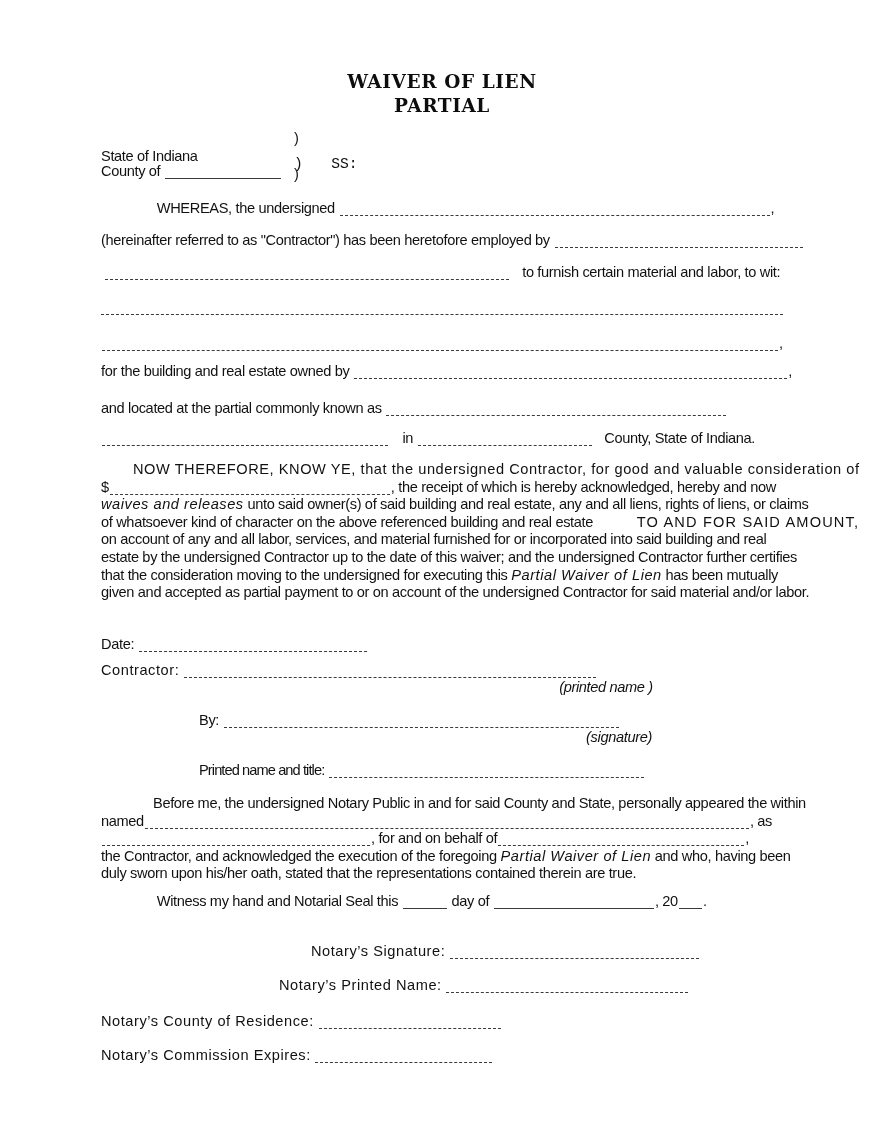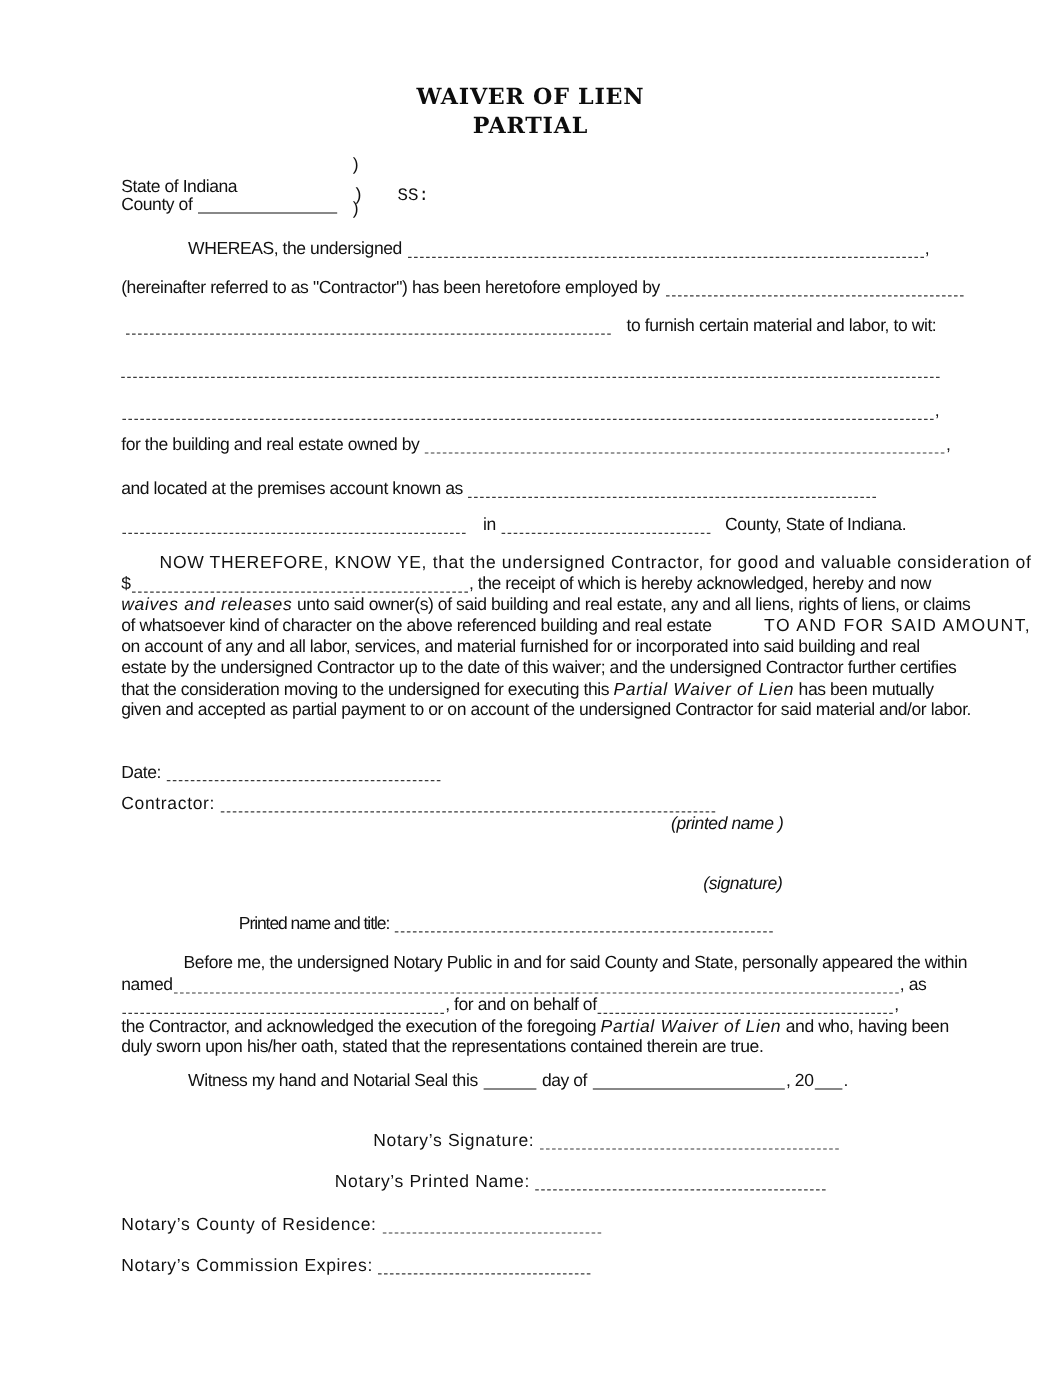--- a/index.html
+++ b/index.html
@@ -156,21 +156,21 @@
   <div class="doc row" style="top:335px;left:101px;">
     <span class="fill" style="width:676px;"></span><span>,</span>
   </div>
 
   <div class="doc row" style="top:363px;left:101px;">
     <span>for the building and real estate owned by</span>
     <span class="fill" style="width:433px;"></span><span>,</span>
   </div>
 
   <div class="doc row" style="top:400px;left:101px;">
-    <span>and located at the premises account known as</span>
+    <span>and located at the partial commonly known as</span>
     <span class="fill" style="width:340px;"></span>
   </div>
 
   <div class="doc row" style="top:430px;left:101px;">
     <span class="fill" style="width:286px;"></span>
     <span style="display:inline-block;width:6px;"></span>
     <span>in</span>
     <span class="fill" style="width:174px;"></span>
     <span style="display:inline-block;width:4px;"></span>
     <span>County, State of Indiana.</span>
@@ -207,20 +207,24 @@
   </div>
 
   <div class="doc row" style="top:662px;left:101px;">
     <span class="sp-mid">Contractor:</span>
     <span class="fill" style="width:412px;"></span>
   </div>
   <div class="doc row ital" style="top:679px;left:265px;">
     <span>(printed name )</span>
   </div>
 
+  <div class="doc row" style="top:712px;left:199px;">
+    <span>By:</span>
+    <span class="fill" style="width:395px;"></span>
+  </div>
   <div class="doc row ital" style="top:729px;left:278px;">
     <span>(signature)</span>
   </div>
 
   <div class="doc row" style="top:762px;left:199px;">
     <span class="sp-tight">Printed name and title:</span>
     <span class="fill" style="width:315px;"></span>
   </div>
 
   <div class="para" style="top:795px;">

